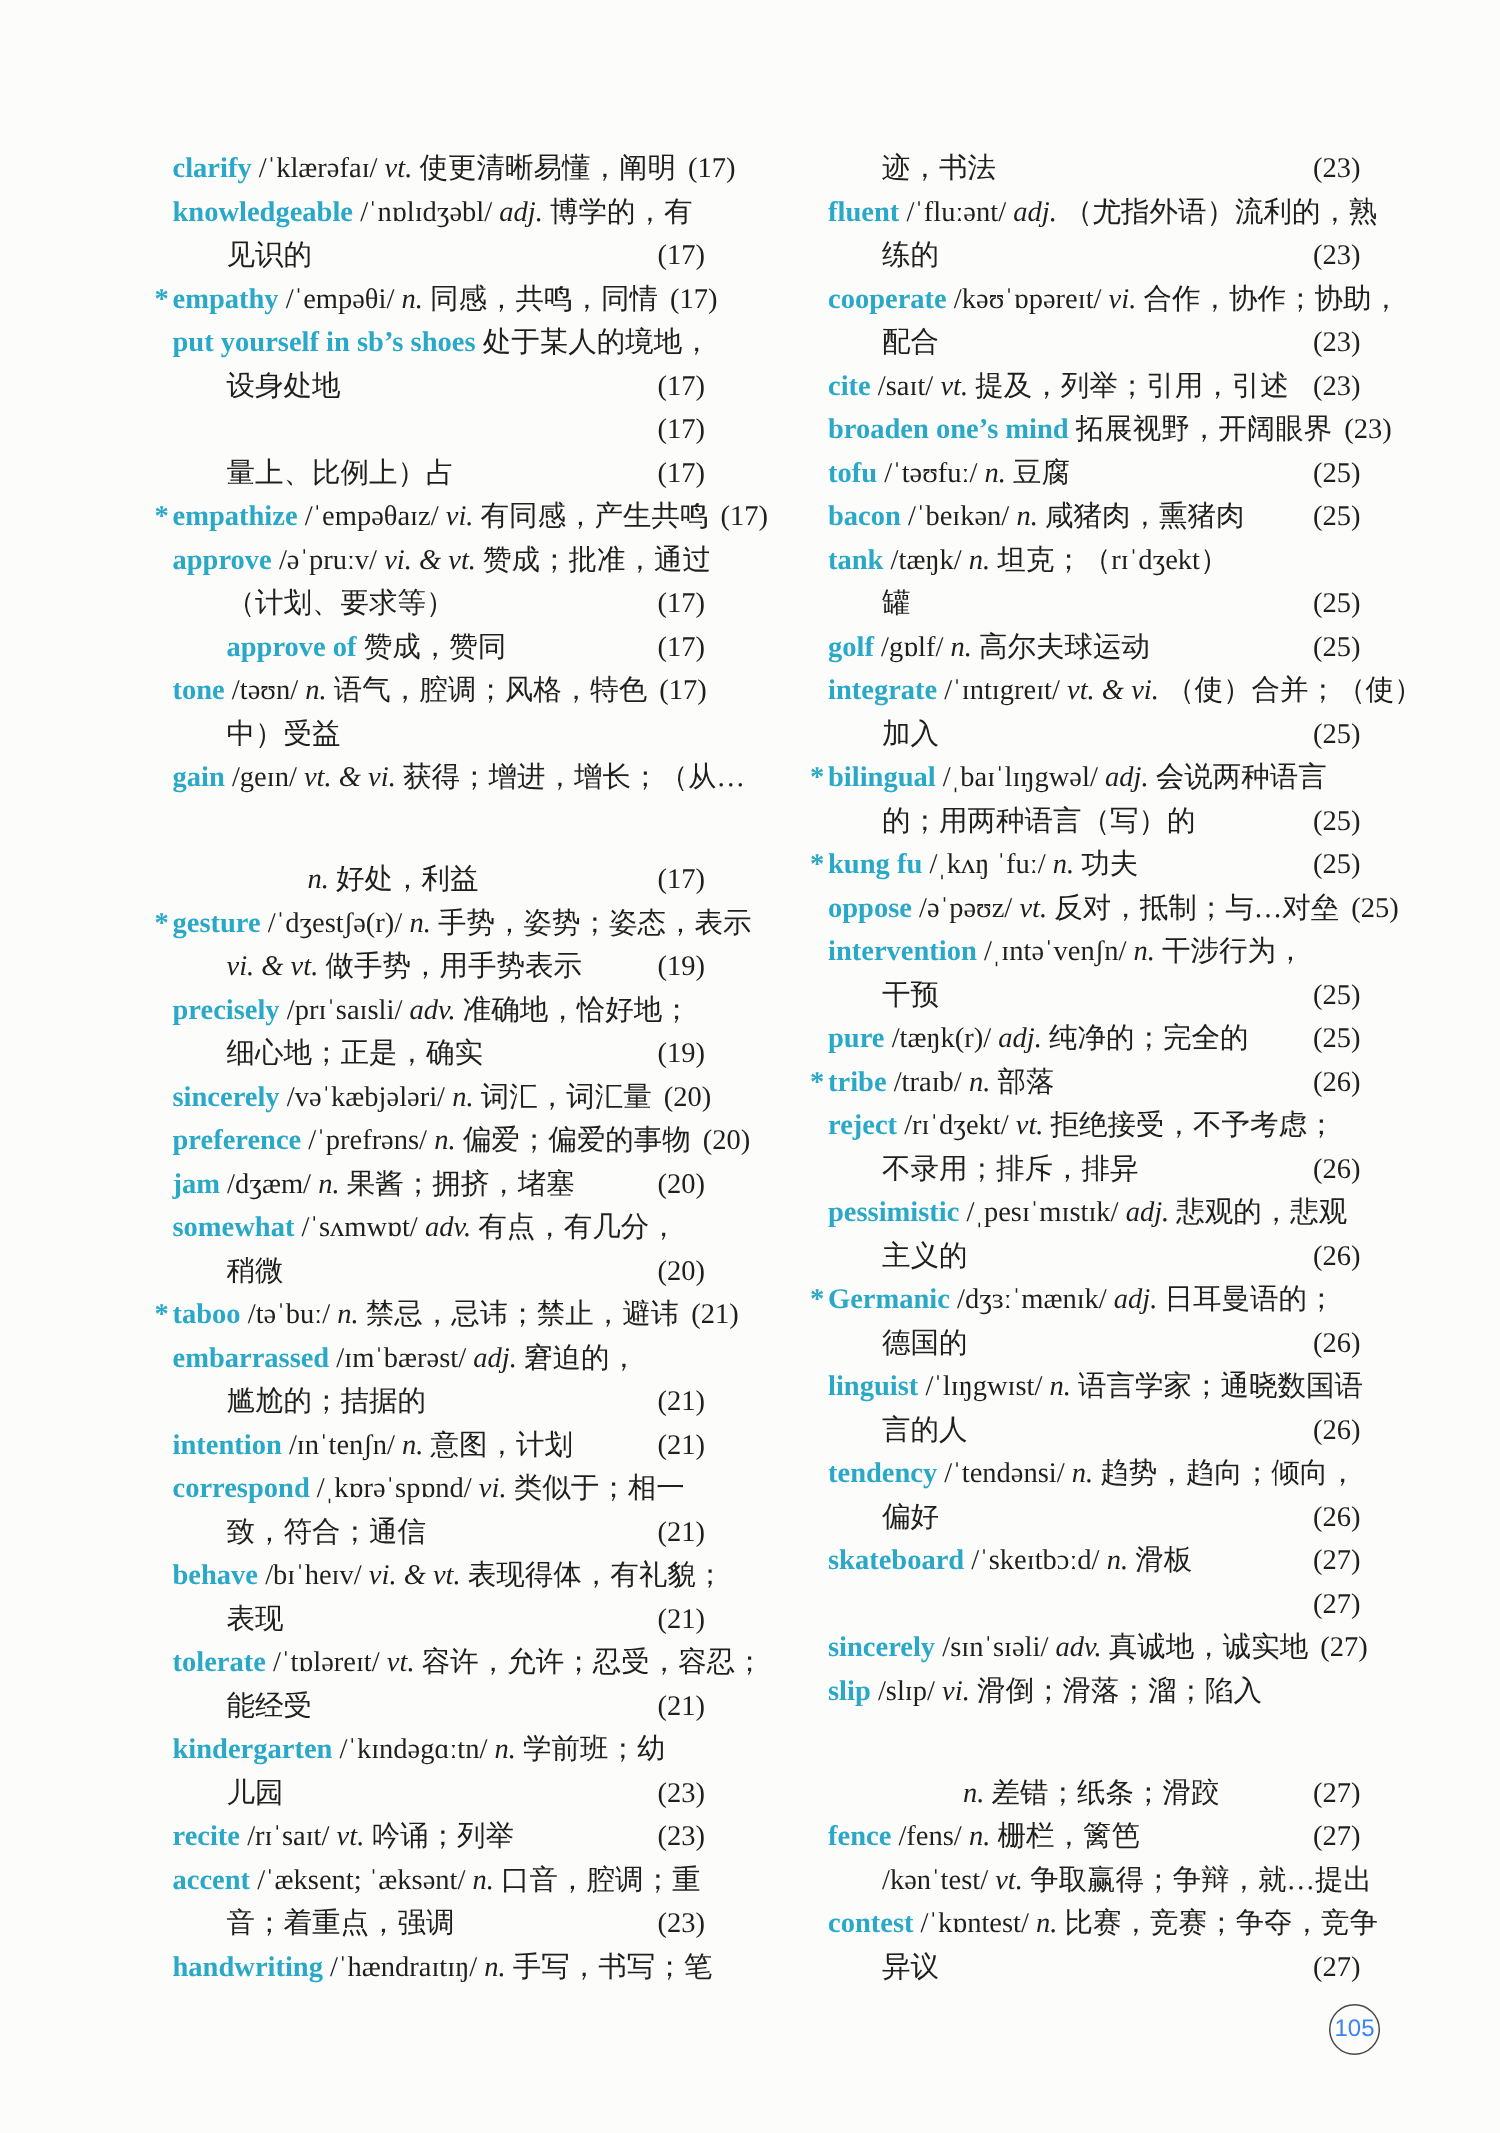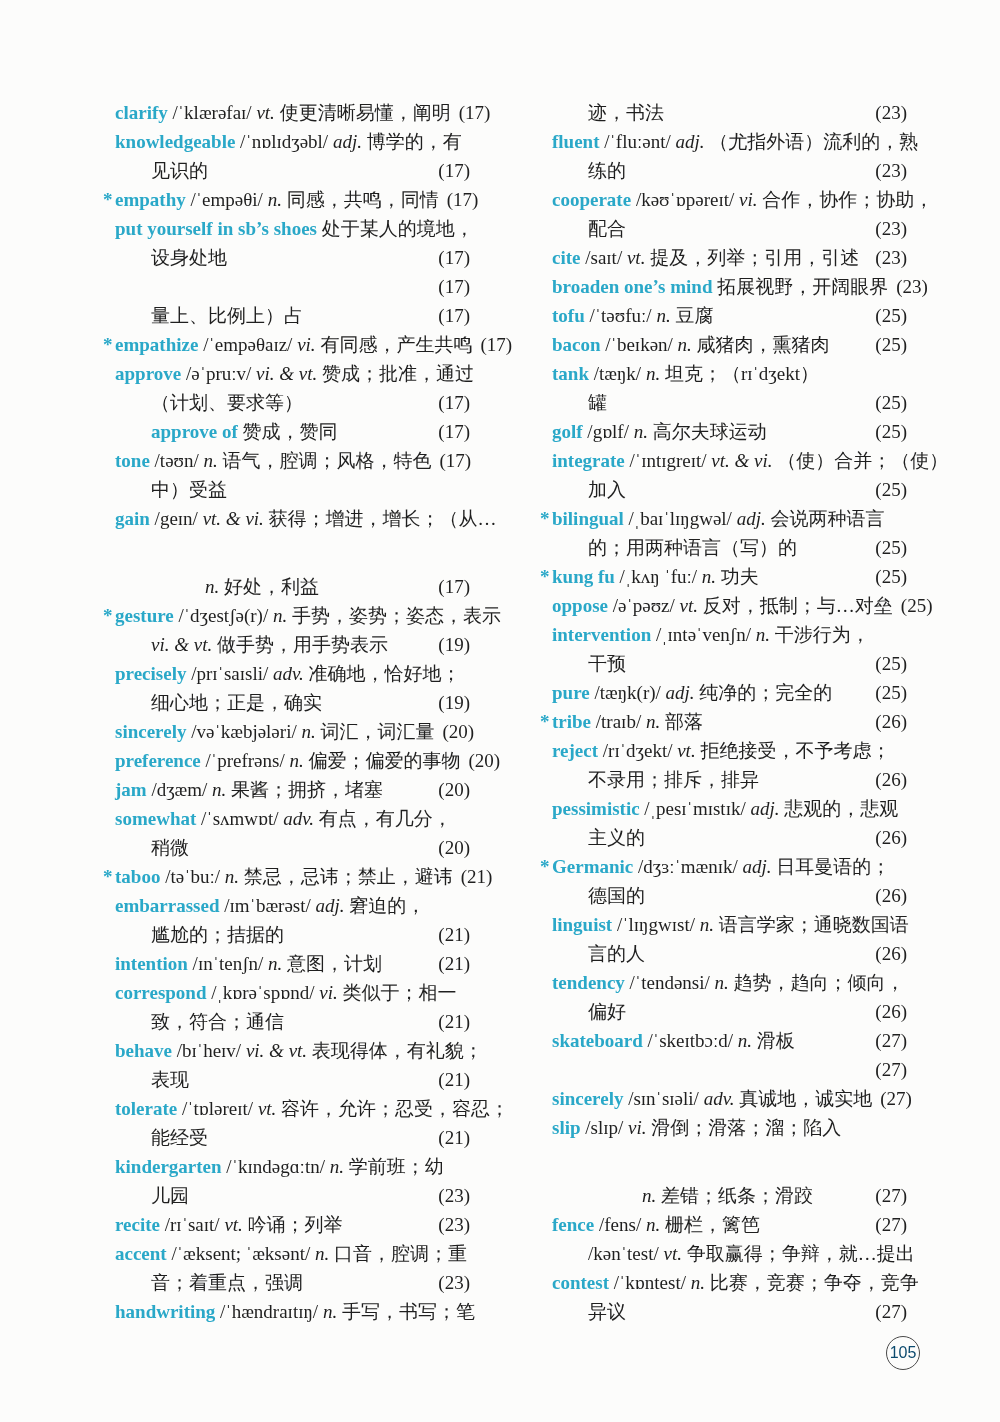--- a/index.html
+++ b/index.html
@@ -23,21 +23,21 @@
   .content{white-space:nowrap;}
   .seg-w{color:#2aa8c8;font-weight:bold;}
   .seg-s{position:absolute;left:-12px;top:0;color:#2aa8c8;font-weight:bold;}
   .seg-i{font-style:italic;}
   .seg-t{}
   .pg{margin-left:auto;padding-left:8px;flex-shrink:0;}
   .page-badge{
     position:absolute;left:886px;top:1336px;
     width:32px;height:32px;border:1.5px solid #4a4a4a;border-radius:50%;
     display:flex;align-items:center;justify-content:center;
-    font-size:16px;color:#0c4a6e;background:#fcfcfb;
+    font-size:16px;color:#3b82f6;background:#fcfcfb;
     font-family:"Liberation Sans","DejaVu Sans",sans-serif;
   }
 </style>
 </head>
 <body>
 
 <div class="page">
   <div class="col col-left">
       <div class="line ind0">
         <span class="content"><span class="seg-w">clarify</span><span class="seg-t"> /ˈklærəfaɪ/ </span><span class="seg-i">vt.</span><span class="seg-t"> 使更清晰易懂，阐明</span></span>

